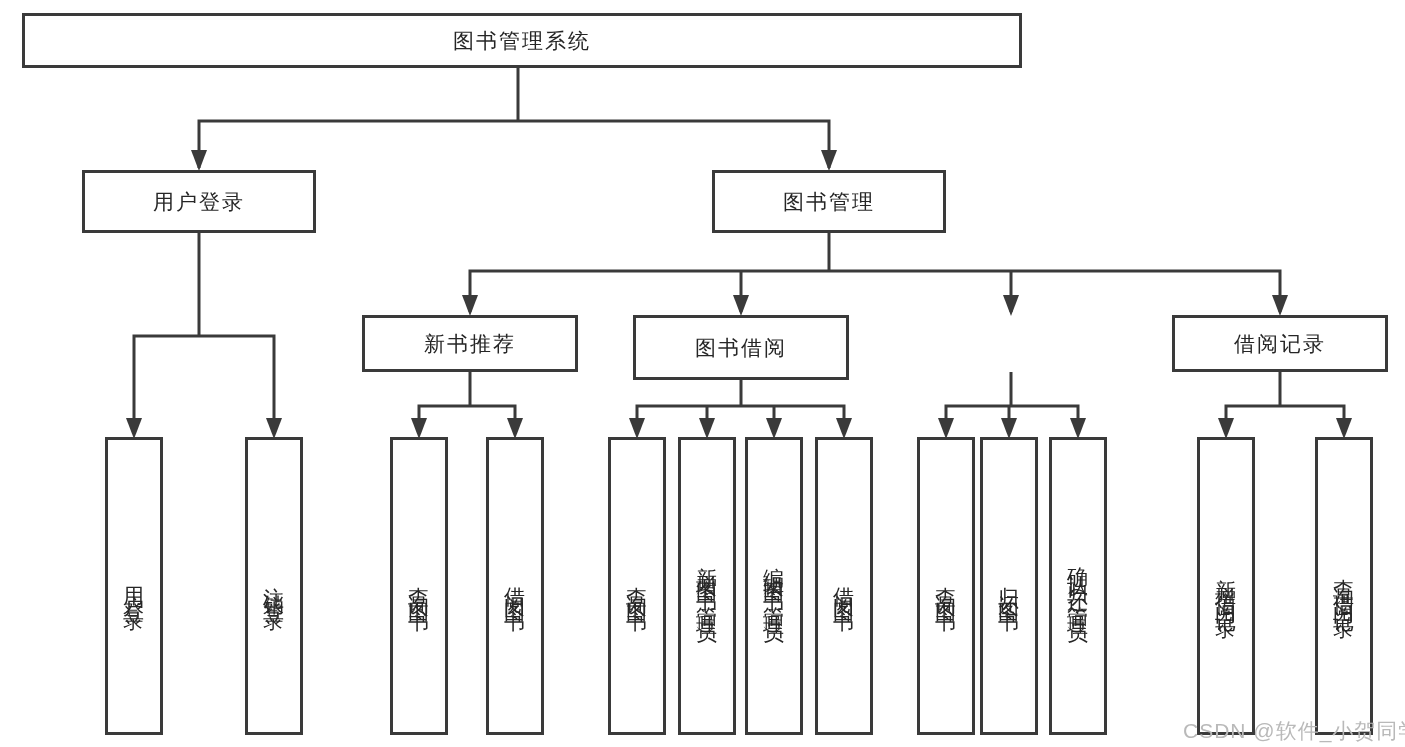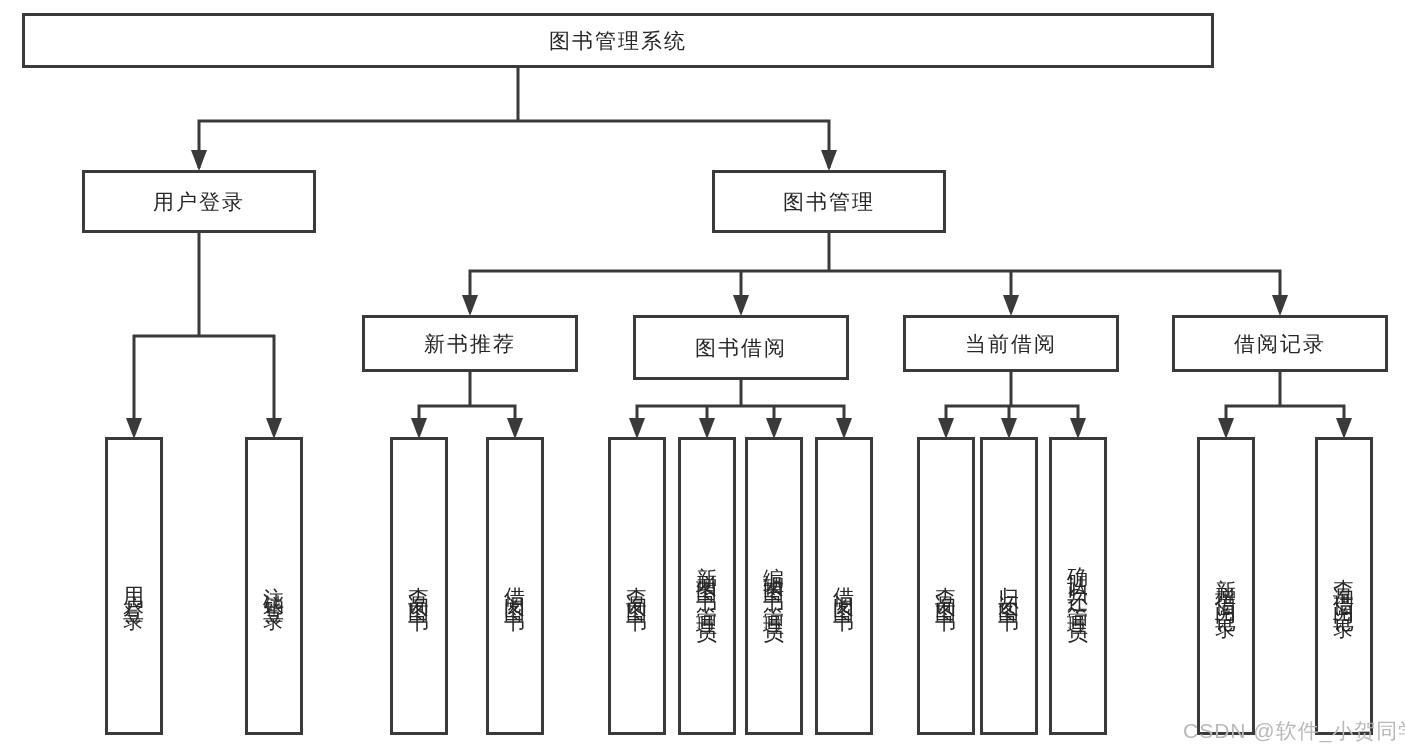--- a/index.html
+++ b/index.html
@@ -58,39 +58,36 @@
       <polygon points="766,418 782,418 774,439"></polygon>
       <polygon points="836,418 852,418 844,439"></polygon>
       <polygon points="938,418 954,418 946,439"></polygon>
       <polygon points="1001,418 1017,418 1009,439"></polygon>
       <polygon points="1070,418 1086,418 1078,439"></polygon>
       <polygon points="1218,418 1234,418 1226,439"></polygon>
       <polygon points="1336,418 1352,418 1344,439"></polygon>
     </g>
   </svg>
 
-  <div class="box" style="left:22px;top:13px;width:1192px;height:55px">
+  <div class="box" style="left:22px;top:13px;width:1000px;height:55px">
     <span>图书管理系统</span>
   </div>
 
   <div class="box" style="left:82px;top:170px;width:234px;height:63px">
     <span>用户登录</span>
   </div>
   <div class="box" style="left:362px;top:315px;width:216px;height:57px">
     <span>新书推荐</span>
   </div>
 
   <div class="box" style="left:712px;top:170px;width:234px;height:63px">
     <span>图书管理</span>
   </div>
   <div class="box" style="left:633px;top:315px;width:216px;height:65px">
     <span>图书借阅</span>
-  </div>
-  <div class="box" style="left:903px;top:315px;width:216px;height:57px">
-    <span>当前借阅</span>
   </div>
   <div class="box" style="left:1172px;top:315px;width:216px;height:57px">
     <span>借阅记录</span>
   </div>
 
   <div class="vbox" style="left:105px;top:437px">
     <span>用户登录</span>
   </div>
   <div class="vbox" style="left:245px;top:437px">
     <span>注销登录</span>

